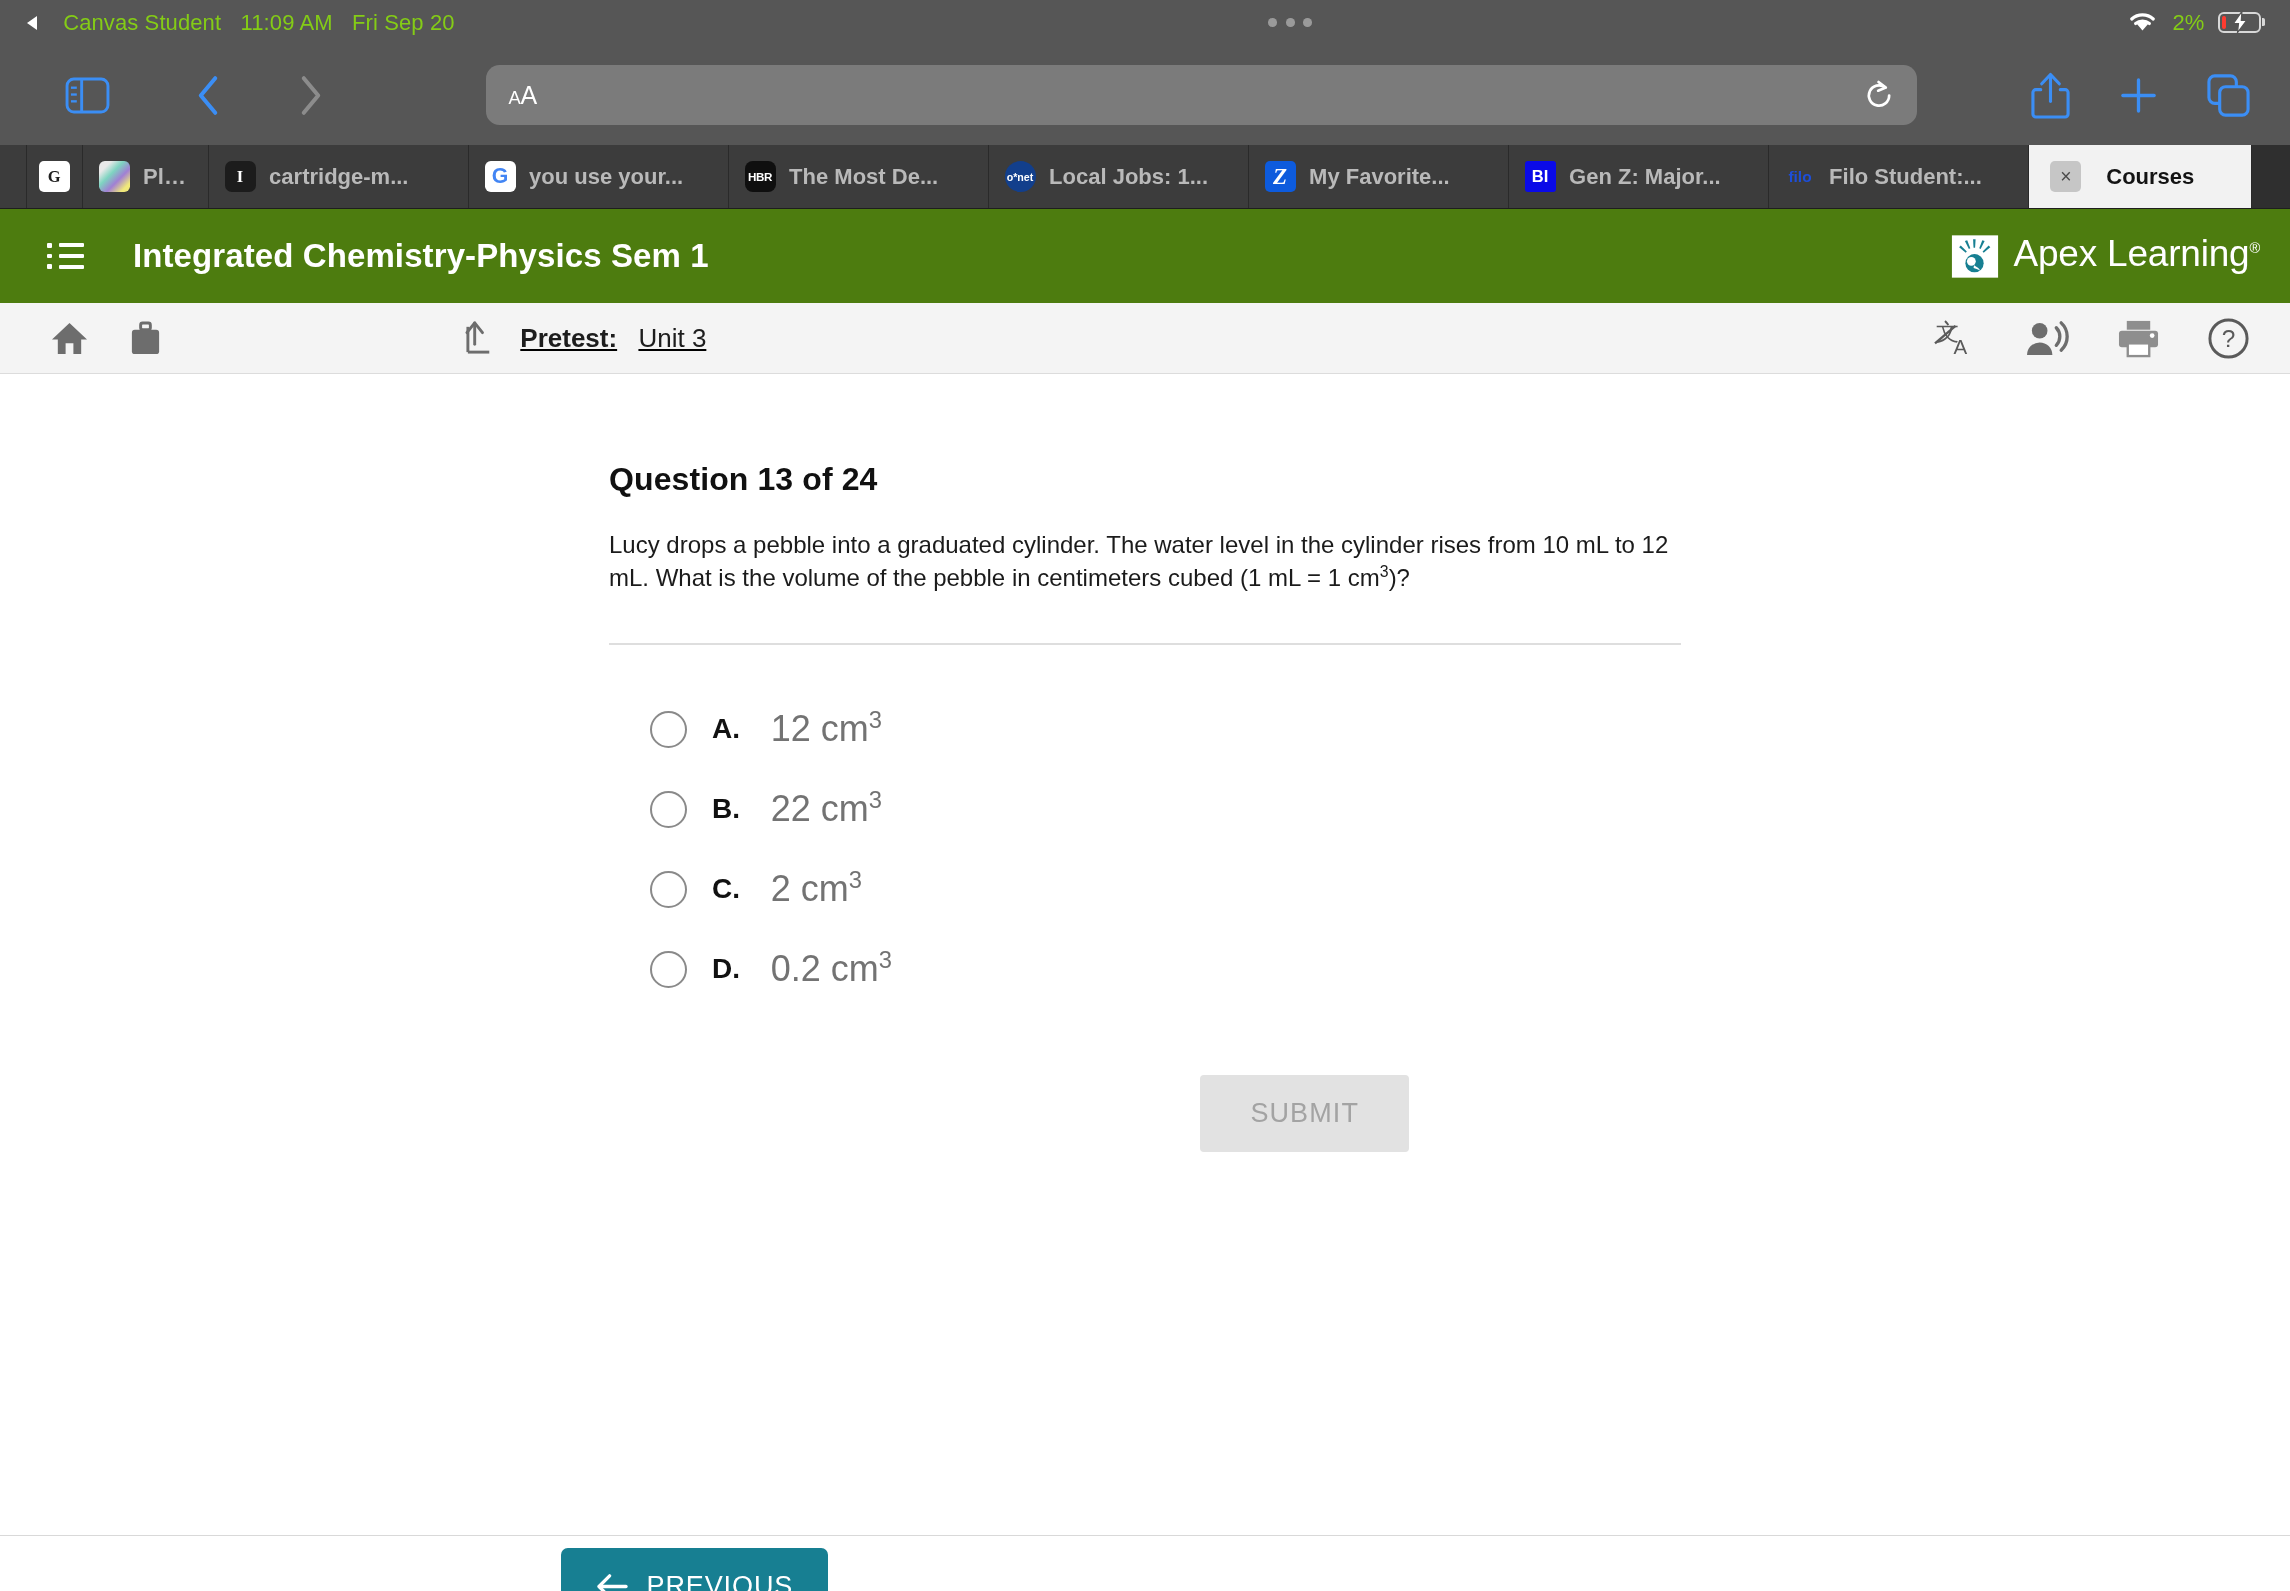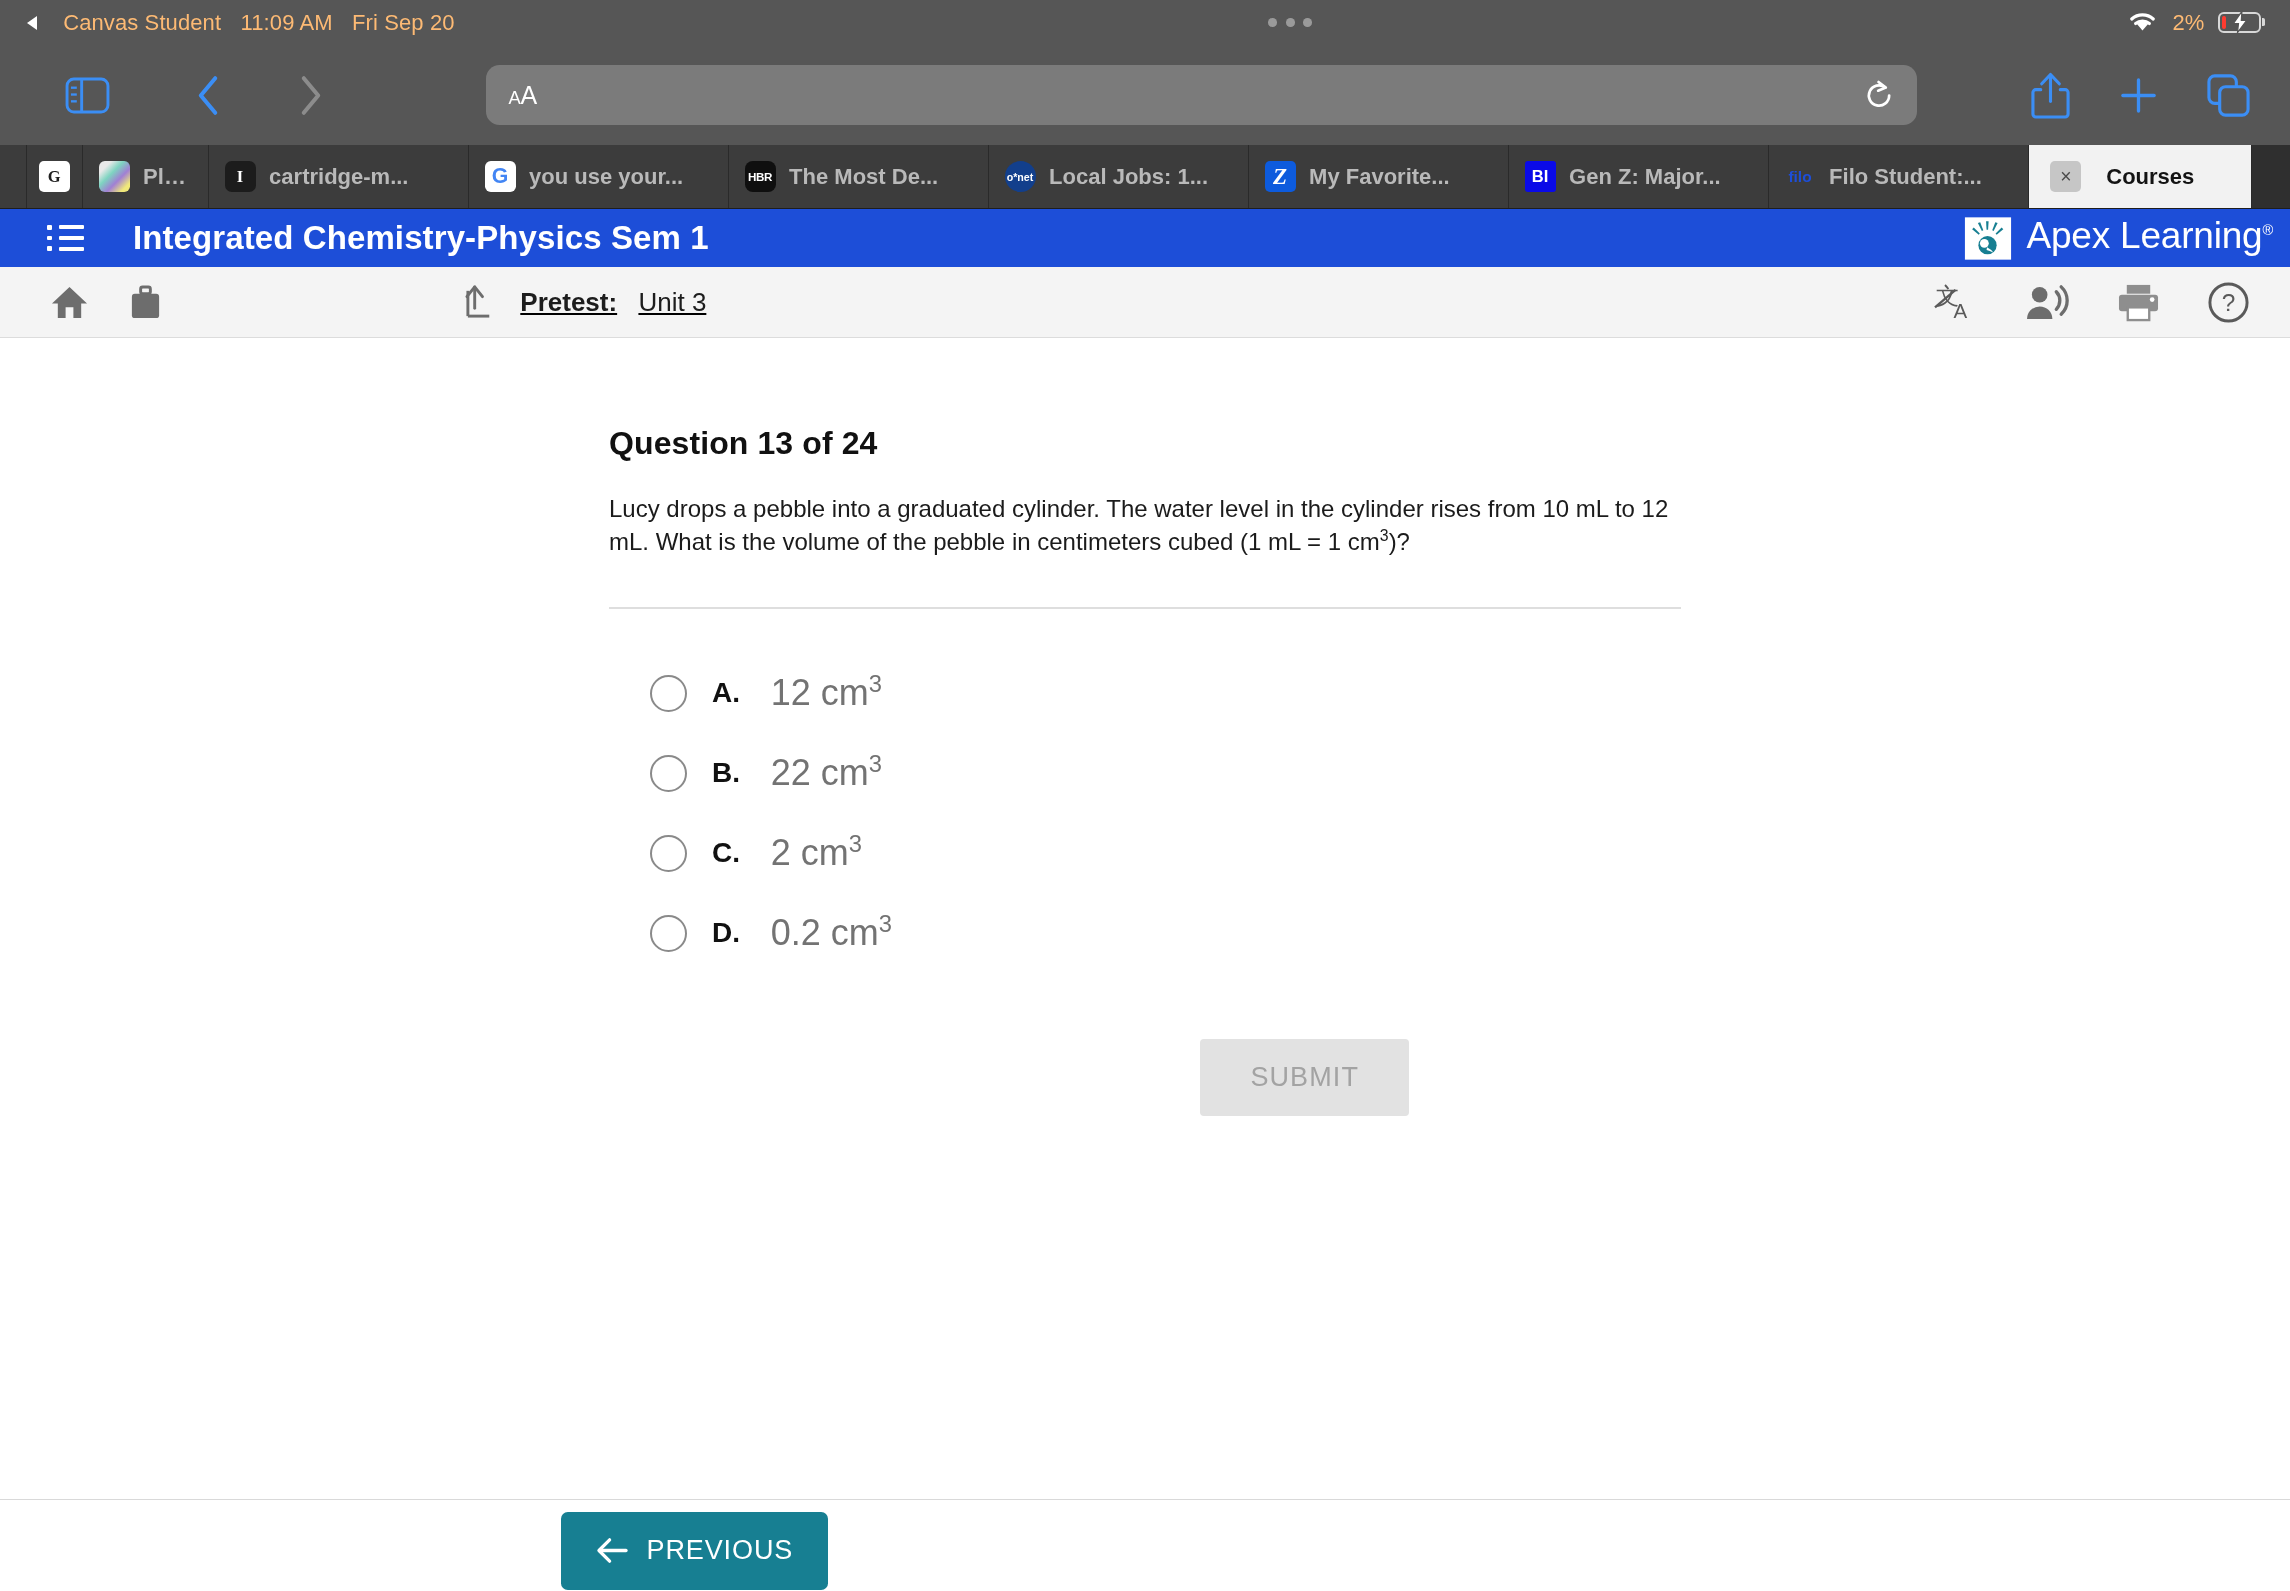--- a/index.html
+++ b/index.html
@@ -10,21 +10,21 @@
     overflow: hidden;
   }
 
   
   .status-bar {
     height: 45px;
     background: #565656;
     display: flex;
     align-items: center;
     padding: 0 29px 0 27px;
-    color: #fdba74;
+    color: #84cc16;
     font-size: 22px;
     font-weight: 500;
     letter-spacing: 0.1px;
   }
   .status-left { display: flex; align-items: center; gap: 19.4px; }
   .back-tri {
     width: 0; height: 0;
     border-top: 7.8px solid transparent;
     border-bottom: 7.8px solid transparent;
     border-right: 10.7px solid #ffffff;
@@ -150,25 +150,25 @@
   .fav-z { background: #0d5bdd; color: #ffffff; border-radius: 4.9px; font-size: 23px; font-style: italic; font-family: "Liberation Serif", serif; }
   .fav-bi { background: #0a0ae8; color: #ffffff; border-radius: 2.9px; font-size: 16.5px; }
   .fav-filo { background: transparent; color: #1d4ed8; font-size: 15.5px; font-weight: 700; }
   .fav-x { background: #c6c6c6; color: #4a4a4a; border-radius: 4.9px; font-size: 19.4px; font-weight: 400; }
   .tab-first { max-width: 56px; padding: 0 11.6px; }
   .tab-play { max-width: 126px; }
   .tab.active { max-width: 223px; justify-content: flex-start; gap: 25px; padding-left: 21.3px; }
 
   
   .app-header {
-    height: 58px;
-    background: #1d4ed8;
-    display: flex;
-    align-items: center;
-    padding: 0 17px 0 47px;
+    height: 94px;
+    background: #4d7c0f;
+    display: flex;
+    align-items: center;
+    padding: 0 30px 0 47px;
   }
   .hamburger { display: flex; flex-direction: column; gap: 5.8px; cursor: pointer; width: 37px; }
   .ham-row { display: flex; align-items: center; gap: 6.8px; }
   .ham-dot { width: 4.9px; height: 4.9px; background: #ffffff; border-radius: 1px; }
   .ham-line { flex: 1; height: 3.9px; background: #ffffff; border-radius: 1px; }
   .course-title {
     color: #ffffff;
     font-size: 33px;
     font-weight: 700;
     margin-left: 49px;

